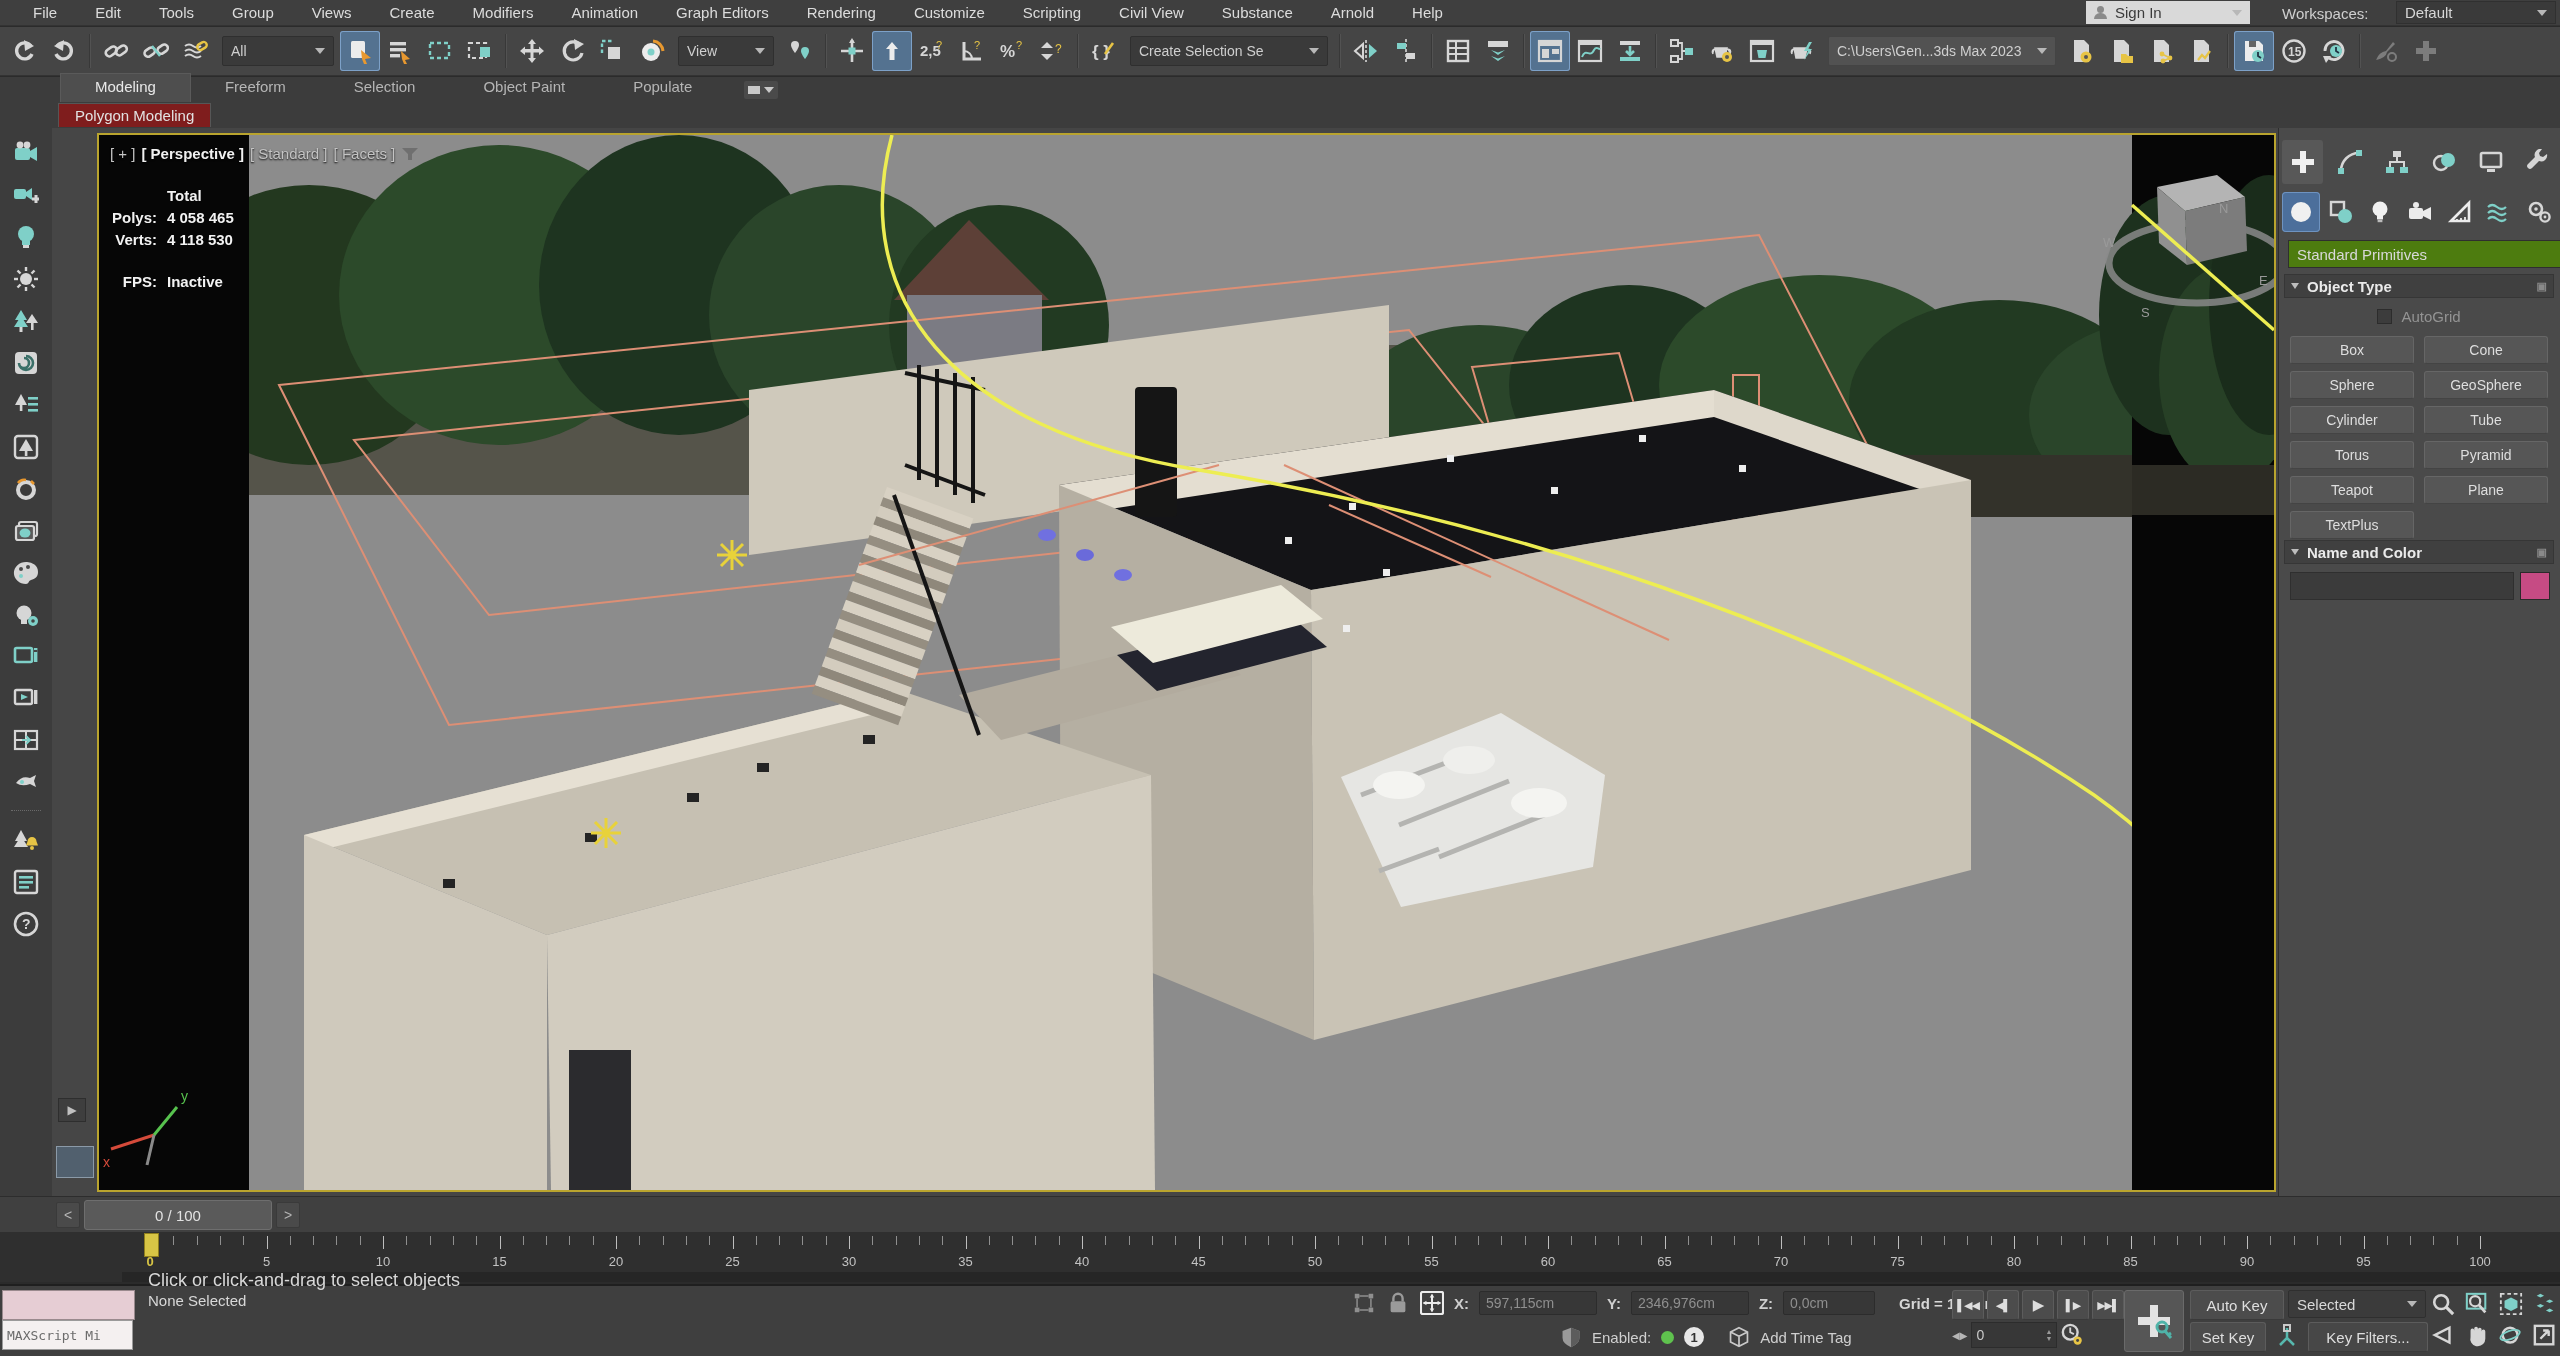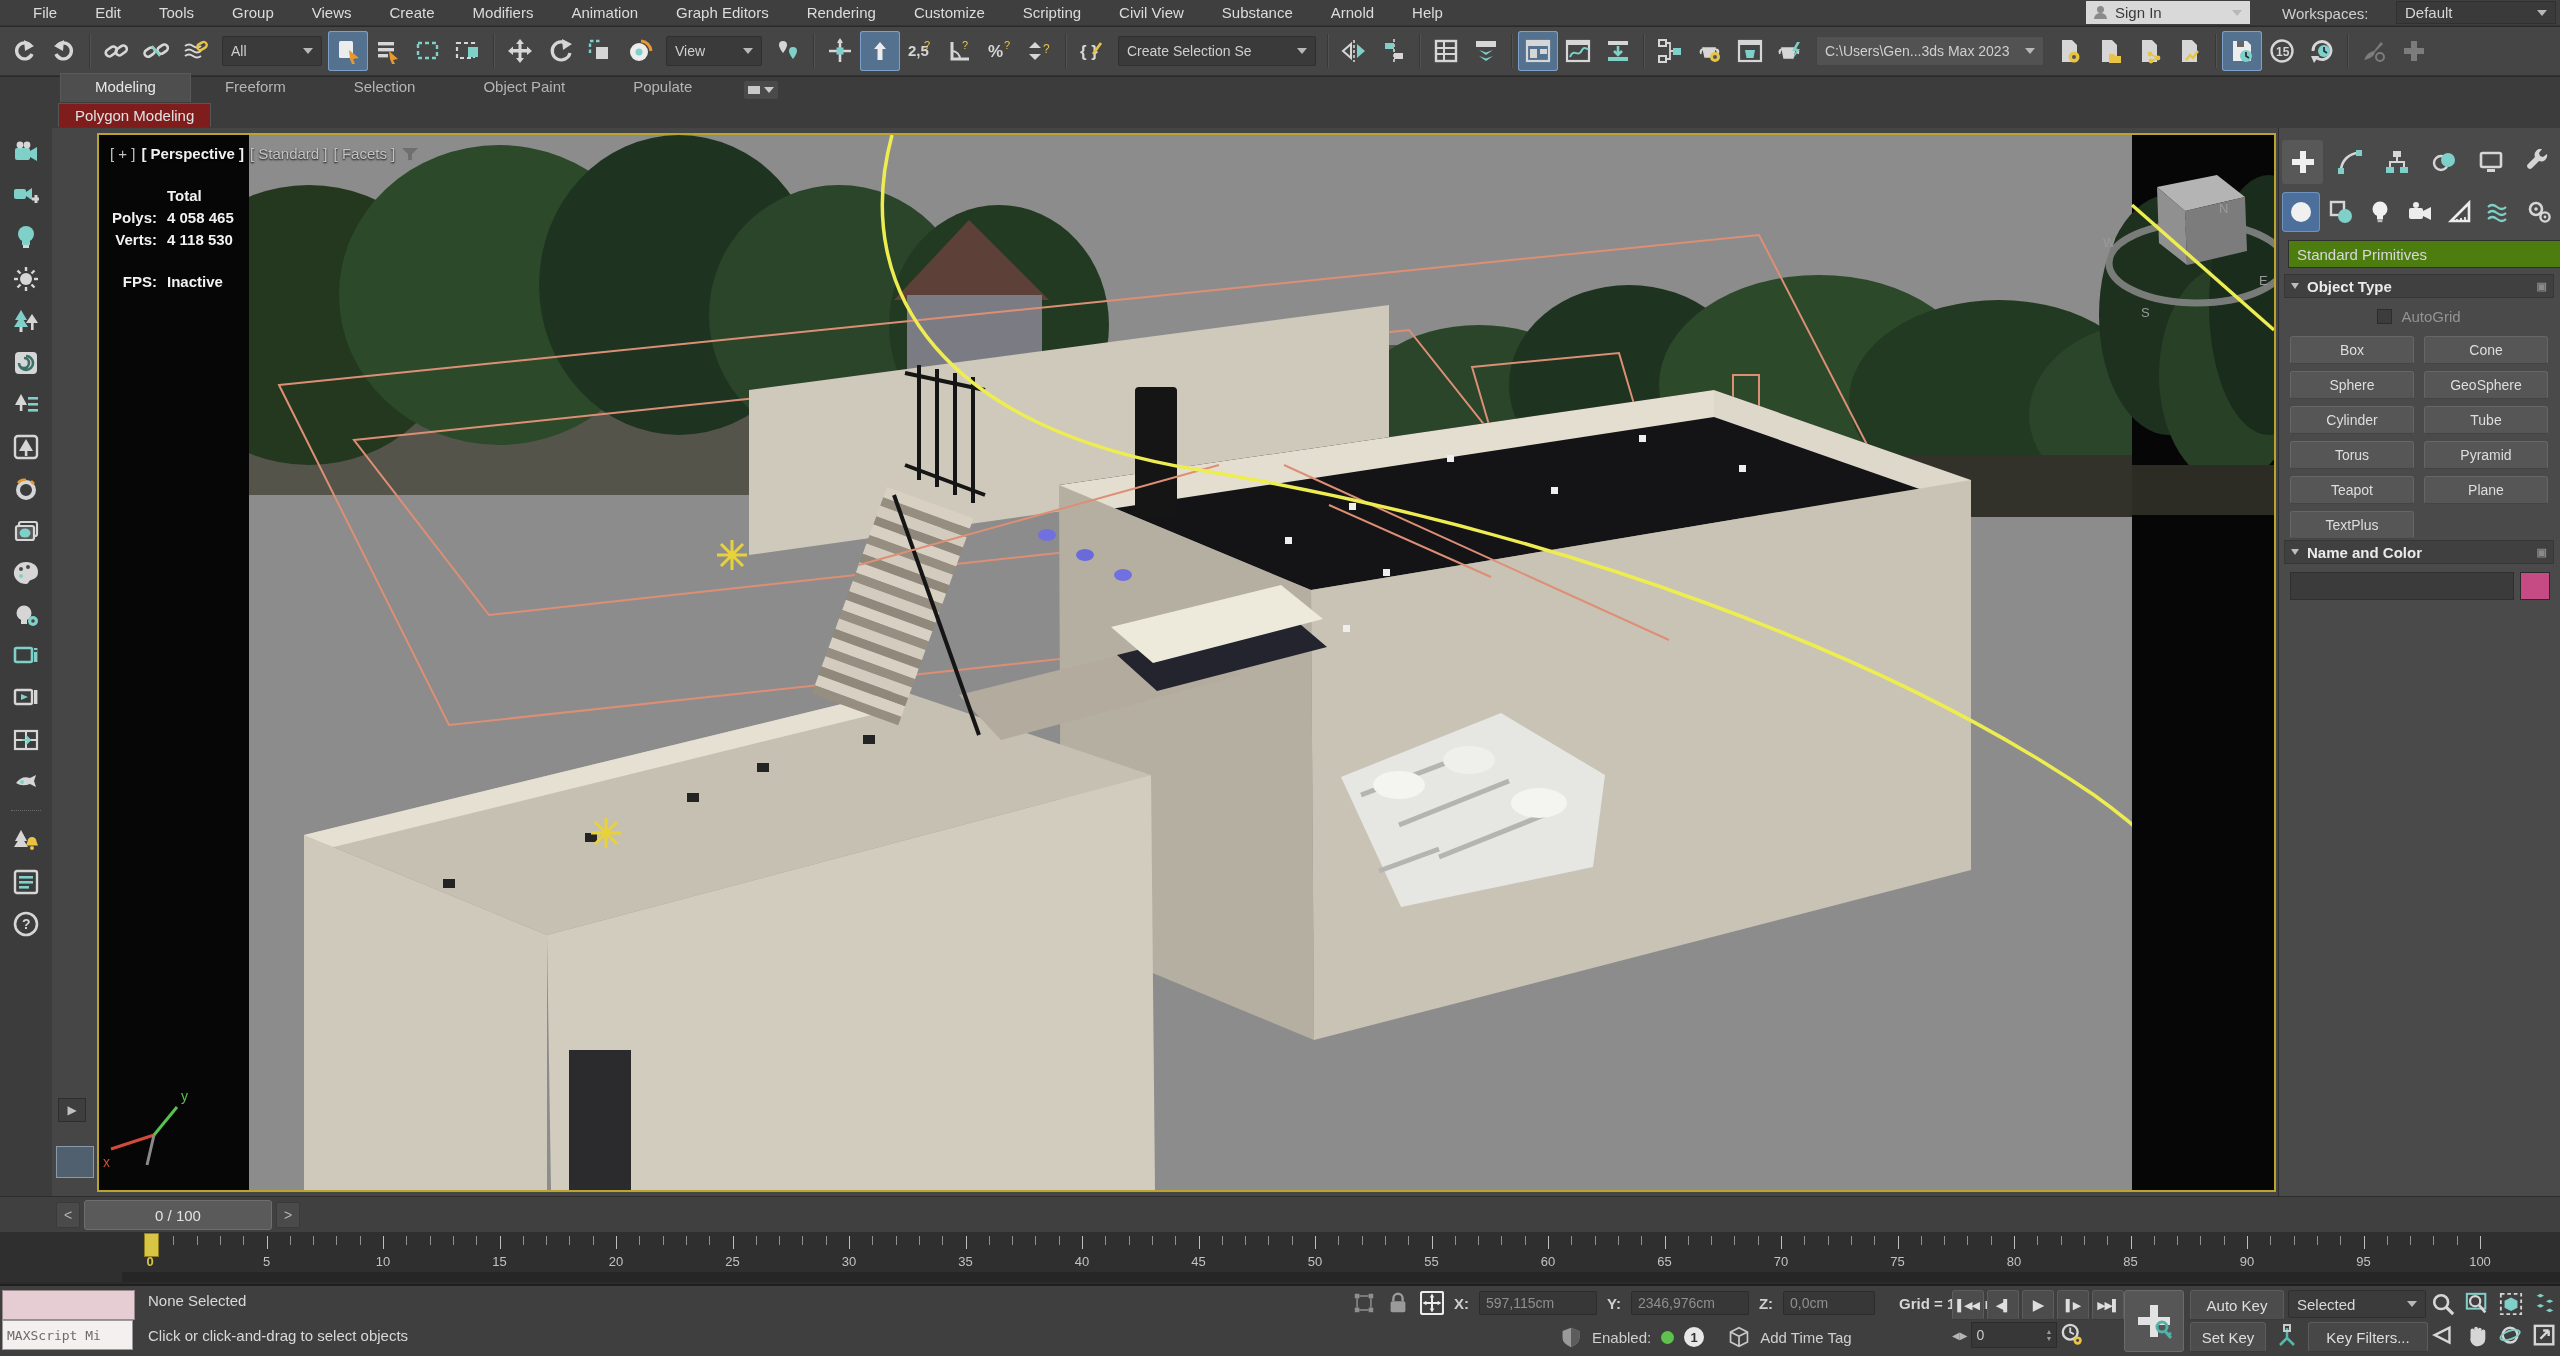--- a/index.html
+++ b/index.html
@@ -93,21 +93,21 @@
   .tlabel{position:absolute;top:22px;font-size:13px;color:#c2c2c2;transform:translateX(-50%);}
   .tlabel.cur{color:#d8c545;font-weight:bold;}
   #playhead{position:absolute;top:1233px;width:13px;height:22px;background:#d8c545;border:1px solid #8f7e1d;}
   #ruler-bottom{left:122px;top:1272px;width:2438px;height:10px;background:#262626;}
   
   #statusbar{left:0;top:1284px;width:2560px;height:72px;background:#3f3f3f;border-top:2px solid #1f1f1f;box-sizing:border-box;}
   #mx-pink{left:2px;top:1290px;width:131px;height:28px;background:#e6cdd4;border:1px solid #9a8a8e;}
   #mx-white{left:2px;top:1320px;width:131px;height:30px;background:#f4f0f0;border:1px solid #9a9a9a;
             font-family:"DejaVu Sans Mono",monospace;font-size:13px;color:#6b6b6b;display:flex;align-items:center;padding-left:4px;box-sizing:border-box;white-space:nowrap;overflow:hidden;}
   #sel-status{left:148px;top:1292px;font-size:15px;color:#d8d8d8;text-align:center;}
-  #prompt-line{left:148px;top:1327px;font-size:15px;color:#d8d8d8;}
+  #prompt-line{left:148px;top:1270px;font-size:18px;color:#d8d8d8;}
   .coordlab{font-size:15px;color:#cfcfcf;font-weight:bold;}
   .coordfield{height:24px;background:#373737;border:1px solid #2c2c2c;border-radius:2px;color:#8f8f8f;font-size:14px;
               display:flex;align-items:center;padding:0 6px;box-sizing:border-box;overflow:hidden;white-space:nowrap;}
   #coord-row{left:1352px;top:1291px;display:flex;align-items:center;gap:10px;}
   #row2-mid{left:1560px;top:1326px;display:flex;align-items:center;gap:10px;font-size:15px;color:#cfcfcf;}
   #grid-label{font-size:15px;color:#d6d6d6;font-weight:bold;margin-left:14px;}
   .sbtn{background:#4c4c4c;border:1px solid #5c5c5c;border-bottom-color:#3a3a3a;border-radius:3px;color:#dedede;
         font-size:15px;display:flex;align-items:center;justify-content:center;}
   #transport{left:1952px;top:1290px;display:flex;gap:3px;}
   #transport .sbtn{width:30px;height:28px;font-size:11px;letter-spacing:-1px;}
@@ -187,21 +187,21 @@
         <rect x="14" y="8" width="11" height="7" rx="3.5" transform="rotate(-35 19 11)" fill="none" stroke="#d6d6d6" stroke-width="2.6"></rect>
         <line x1="9" y1="8" x2="17" y2="18" stroke="#7fd0c8" stroke-width="2.4"></line>
       </svg>
     </div>
     <div class="tbi">
       <svg width="26" height="26" viewBox="0 0 26 26">
         <path d="M2,8 q4,-3 8,0 t8,0 M2,13 q4,-3 8,0 t8,0 M2,18 q4,-3 8,0 t8,0" stroke="#d6d6d6" fill="none" stroke-width="2"></path>
         <rect x="14" y="5" width="10" height="6" rx="3" transform="rotate(-30 19 8)" fill="none" stroke="#e7c445" stroke-width="2.4"></rect>
       </svg>
     </div>
-    <div class="tbdd" style="width: 100px;">
+    <div class="tbdd" style="width: 112px;">
       <span>All</span>
       <span class="dda"></span>
     </div>
     <div class="tbi active">
       <svg width="26" height="26" viewBox="0 0 26 26">
         <rect x="4" y="3" width="14" height="17" rx="1.5" fill="#ececec"></rect>
         <polygon points="14,12 24,20 18,21 20,26 17,26 15,21" fill="#e8982f"></polygon>
       </svg>
     </div>
     <div class="tbi">

